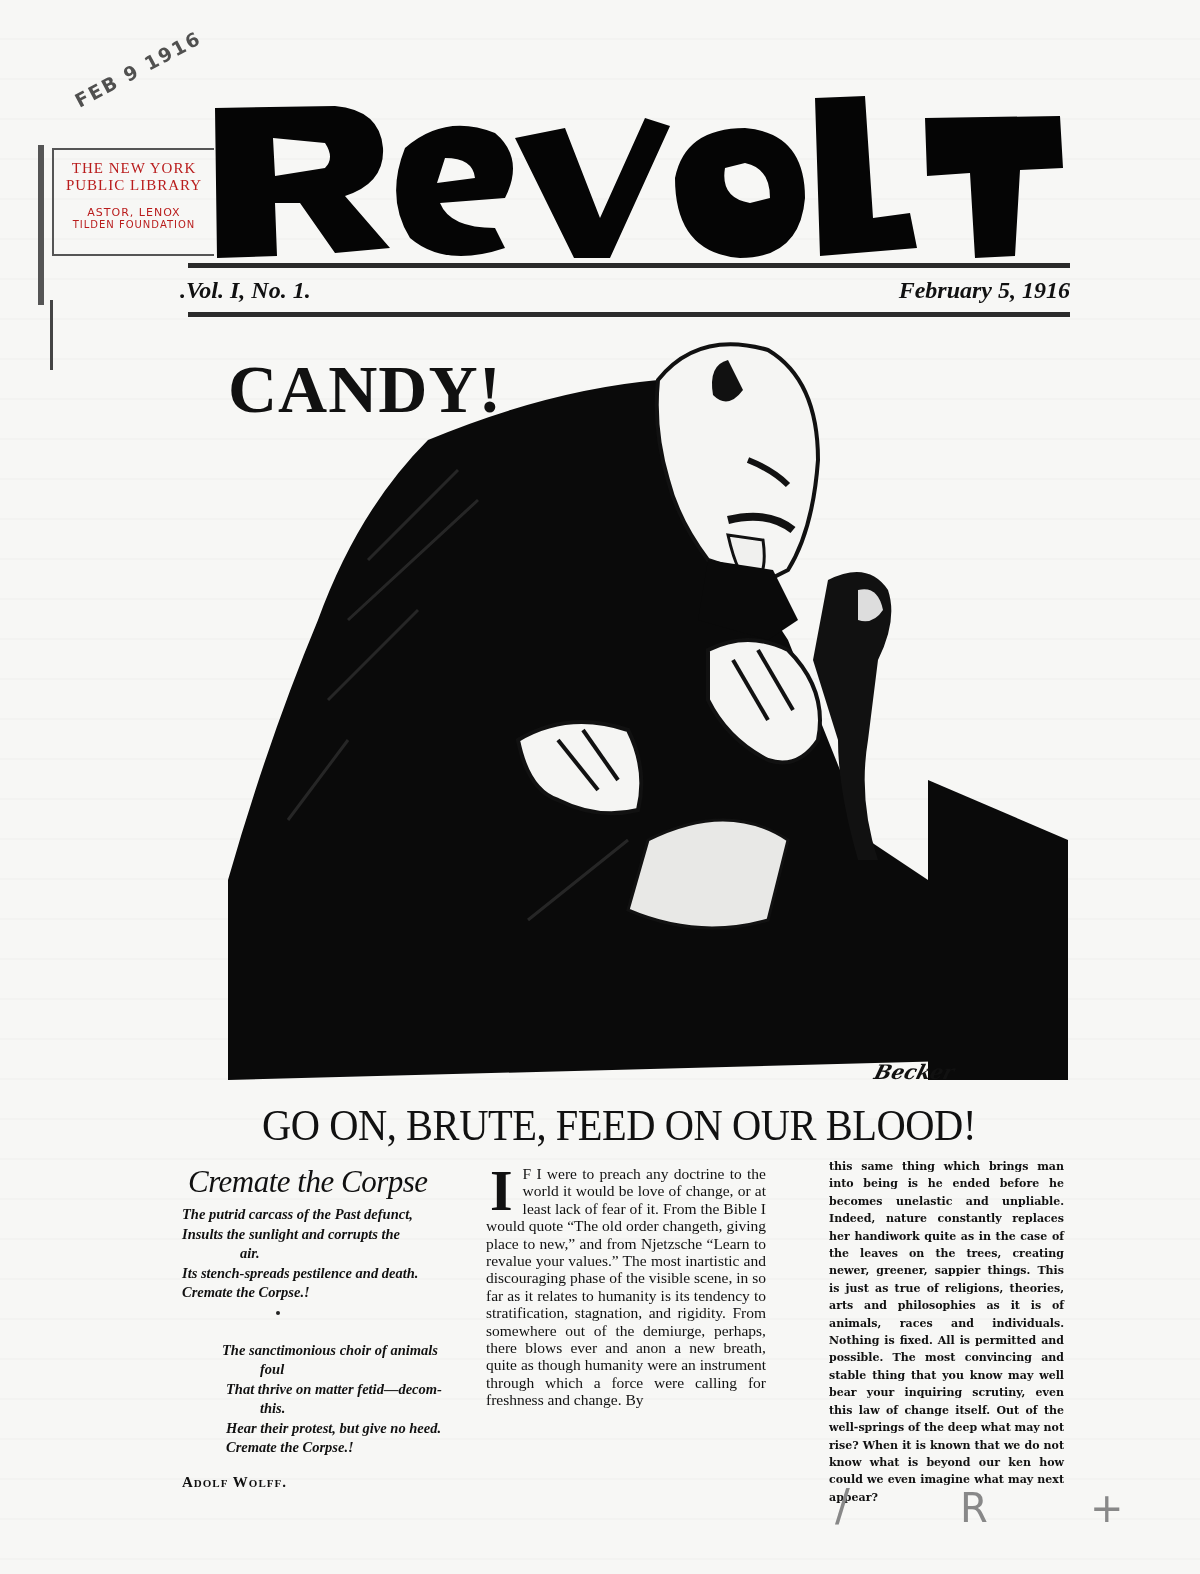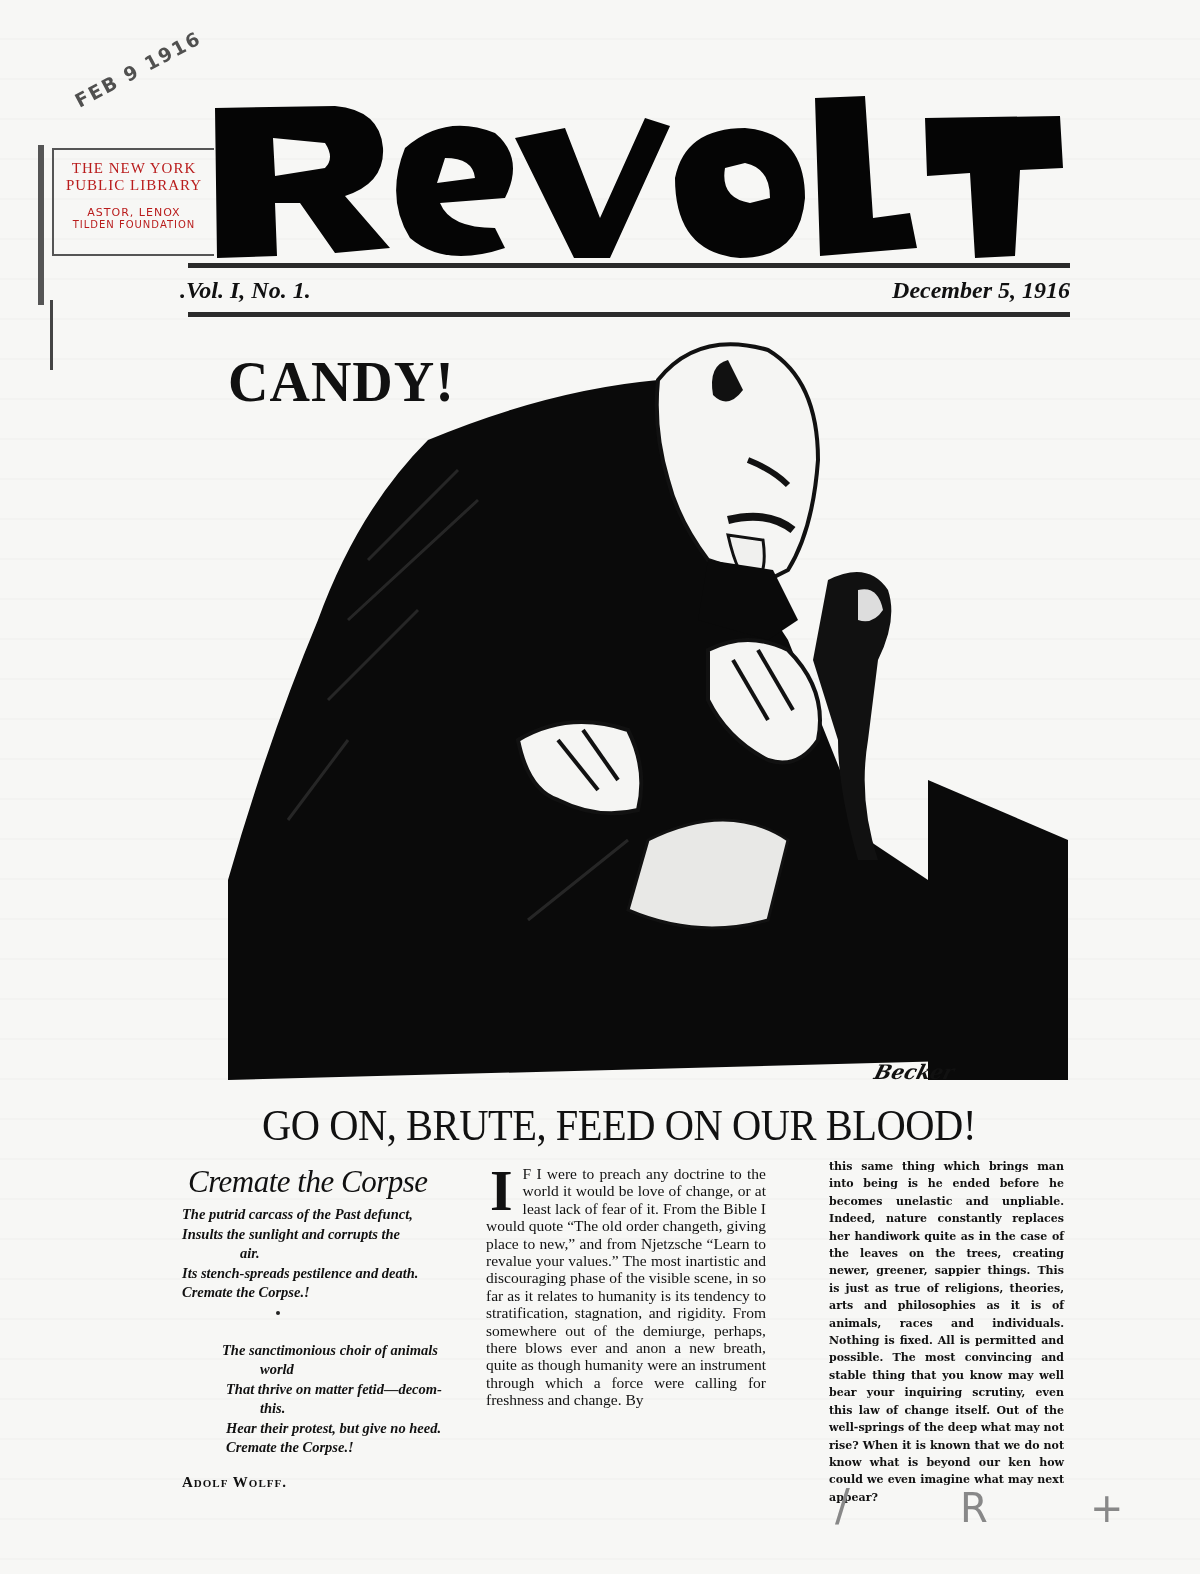--- a/index.html
+++ b/index.html
@@ -42,21 +42,21 @@
   .rule.top { top:263px; }
   .rule.bottom { top:312px; }
   .issue-bar {
     position:absolute; left:180px; top:272px; width:890px; height:36px;
     font-style:italic; font-weight:bold; font-size:24px;
     display:flex; justify-content:space-between; align-items:center;
   }
 
   .cartoon-title {
     position:absolute; left:228px; top:350px;
-    font-weight:bold; font-size:56px; letter-spacing:1px;
+    font-weight:bold; font-size:68px; letter-spacing:1px;
   }
   .cartoon {
     position:absolute; left:228px; top:320px; width:840px; height:770px;
   }
   .cartoon svg { width:100%; height:100%; }
   .artist-sig {
     position:absolute; left:875px; top:1060px; font-style:italic; font-weight:bold; font-size:20px;
     font-family:"DejaVu Serif", serif; transform:skewX(-15deg);
   }
   .caption {
@@ -122,21 +122,21 @@
       <path d="M610 10 L660 8 L668 130 L705 125 L712 160 L615 168 Z"></path>
 
       <path d="M720 30 L855 28 L858 80 L815 82 L810 168 L770 170 L765 85 L722 88 Z"></path>
     </g>
   </svg>
 </div>
 
 <div class="rule top"></div>
 <div class="issue-bar">
   <span>.Vol. I, No. 1.</span>
-  <span>December 5, 1916</span>
+  <span>February 5, 1916</span>
 </div>
 <div class="rule bottom"></div>
 
 <div class="cartoon">
   <svg viewBox="0 0 840 770" xmlns="http://www.w3.org/2000/svg">
 
     <path d="M200 120 Q320 70 430 60 L470 170 Q520 260 560 320 L600 420 L640 520 L700 560 L740 600 L760 740 L0 760 L0 560 Q40 420 90 300 Q130 190 200 120 Z" fill="#0a0a0a"></path>
 
     <g stroke="#3a3a3a" stroke-width="3" opacity="0.6">
       <line x1="140" y1="240" x2="230" y2="150"></line>
@@ -185,21 +185,21 @@
 <div class="col col1">
   <h2>Cremate the Corpse</h2>
   <div class="poem">
     <div class="line">The putrid carcass of the Past defunct,</div>
     <div class="line">Insults the sunlight and corrupts the</div>
     <div class="line indent">air.</div>
     <div class="line">Its stench-spreads pestilence and death.</div>
     <div class="line">Cremate the Corpse.!</div>
     <div class="dot"></div>
     <div class="line stanza2">The sanctimonious choir of animals</div>
-    <div class="line stanza2 cont" style="margin-top:0;padding-left:78px">world</div>
+    <div class="line stanza2 cont" style="margin-top:0;padding-left:78px">foul</div>
     <div class="line" style="padding-left:44px">That thrive on matter fetid—decom-</div>
     <div class="line" style="padding-left:78px">this.</div>
     <div class="line" style="padding-left:44px">Hear their protest, but give no heed.</div>
     <div class="line" style="padding-left:44px">Cremate the Corpse.!</div>
   </div>
   <div class="author">Adolf Wolff.</div>
 </div>
 
 <div class="col col2">
   <div class="dropcap-wrap">

